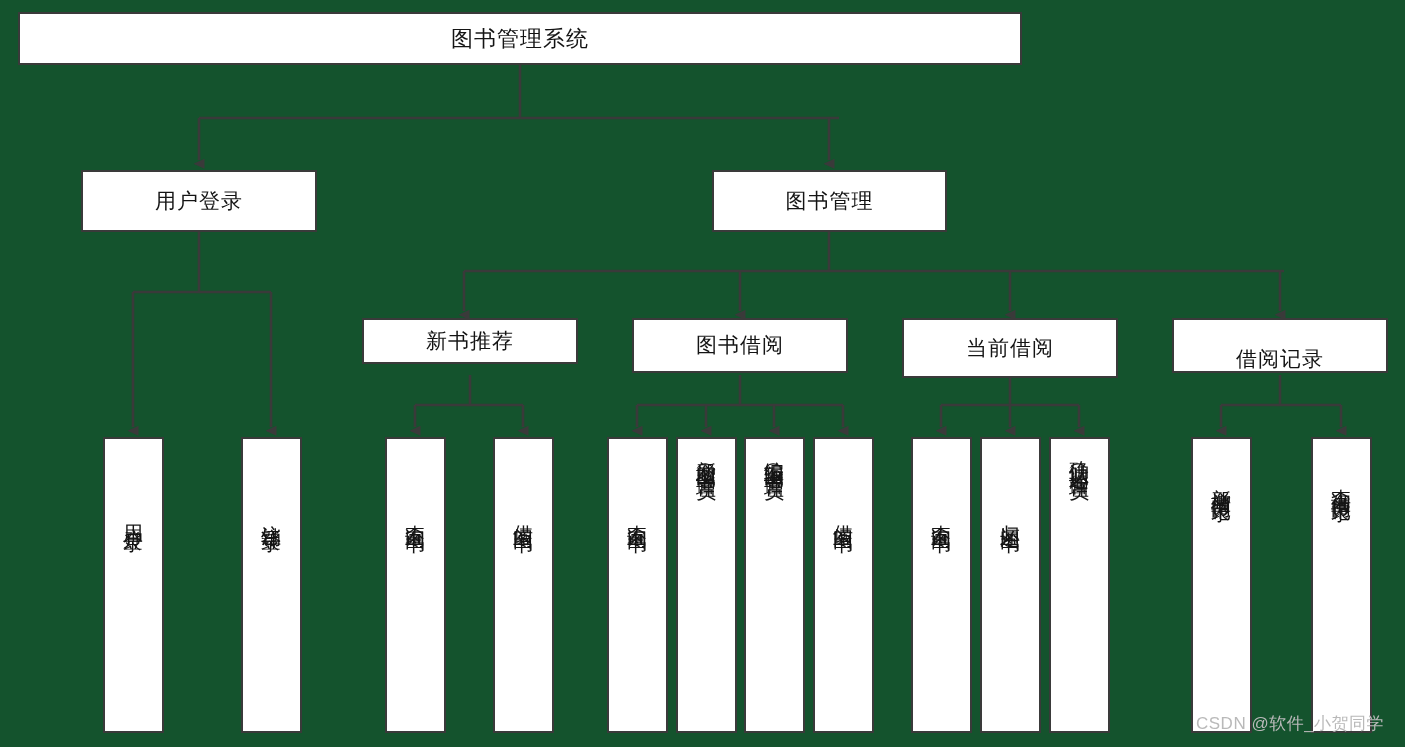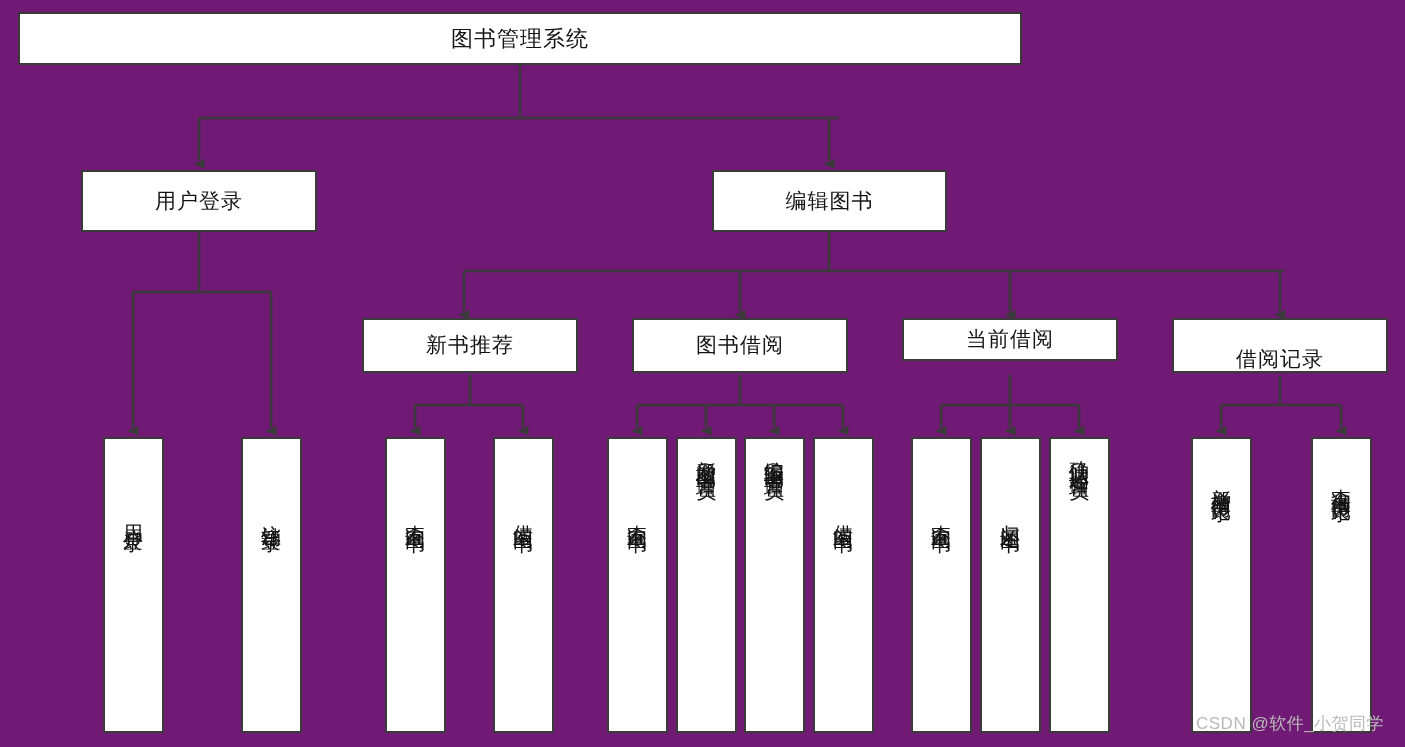--- a/index.html
+++ b/index.html
@@ -7,21 +7,21 @@
     padding: 0;
     background: #ffffff;
   }
   body {
     font-family: "Liberation Sans", "DejaVu Sans", sans-serif;
   }
   #canvas {
     position: relative;
     width: 1405px;
     height: 747px;
-    background: #701a75;
+    background: #14532d;
     overflow: hidden;
   }
   .node {
     position: absolute;
     box-sizing: border-box;
     border: 2.5px solid #3a3a3a;
     background: #ffffff;
     display: flex;
     align-items: center;
     justify-content: center;
@@ -120,30 +120,30 @@
   </svg>
 
   <div class="node root" style="left:18px; top:12px; width:1004px; height:53px;">
     <span class="node-label">图书管理系统</span>
   </div>
 
   <div class="node" style="left:81px; top:170px; width:236px; height:62px;">
     <span class="node-label">用户登录</span>
   </div>
   <div class="node" style="left:712px; top:170px; width:235px; height:62px;">
-    <span class="node-label">编辑图书</span>
+    <span class="node-label">图书管理</span>
   </div>
 
-  <div class="node" style="left:362px; top:318px; width:216px; height:55px;align-items:center;">
+  <div class="node" style="left:362px; top:318px; width:216px; height:46px;align-items:center;">
     <span class="node-label">新书推荐</span>
   </div>
   <div class="node" style="left:632px; top:318px; width:216px; height:55px;align-items:center;">
     <span class="node-label">图书借阅</span>
   </div>
-  <div class="node" style="left:902px; top:318px; width:216px; height:43px;text-align:right;">
+  <div class="node" style="left:902px; top:318px; width:216px; height:60px;text-align:right;">
     <span class="node-label">当前借阅</span>
   </div>
   <div class="node" style="left:1172px; top:318px; width:216px; height:55px;align-items:flex-end;">
     <span class="node-label">借阅记录</span>
   </div>
 
   <div class="node leaf" style="left:103px; top:437px; width:61px; height:296px; padding-top:70px;">
     <span class="node-label">用户登录</span>
   </div>
   <div class="node leaf" style="left:241px; top:437px; width:61px; height:296px; padding-top:70px;">

